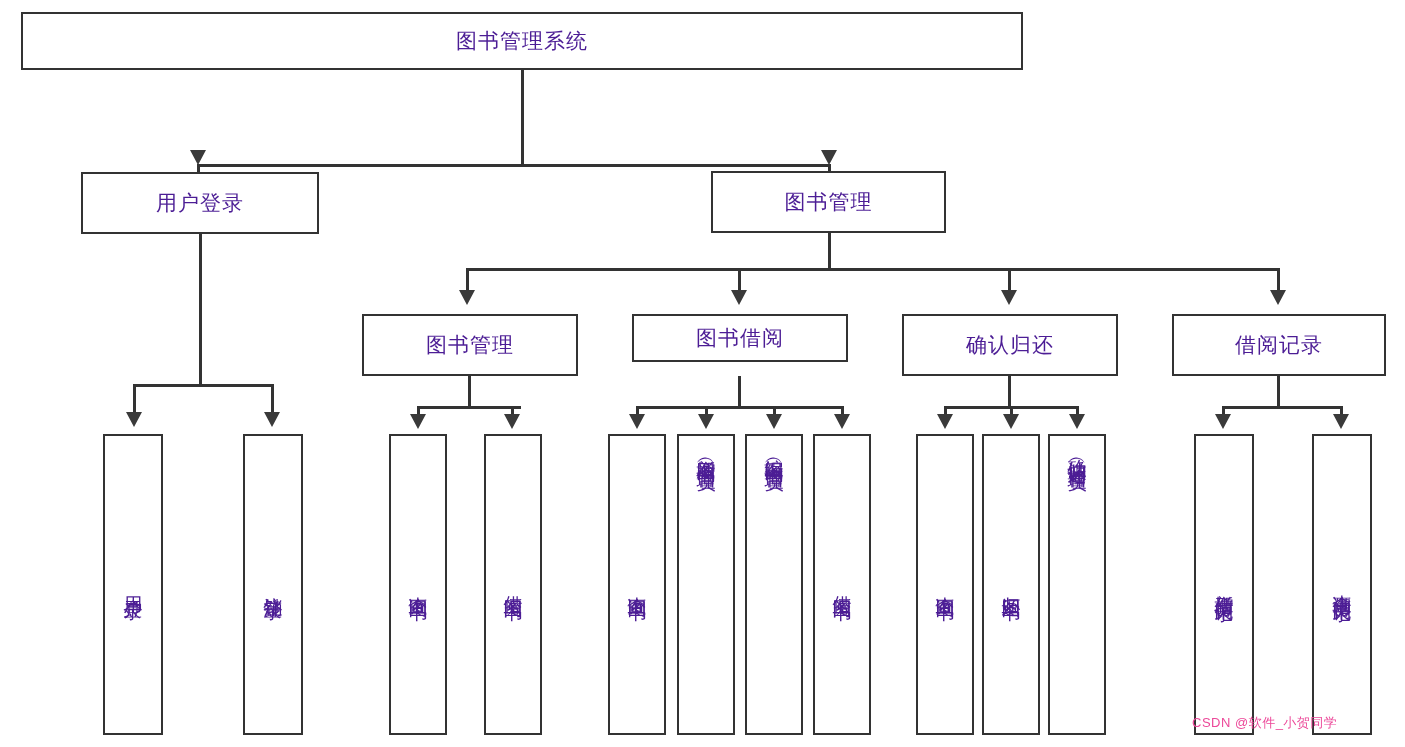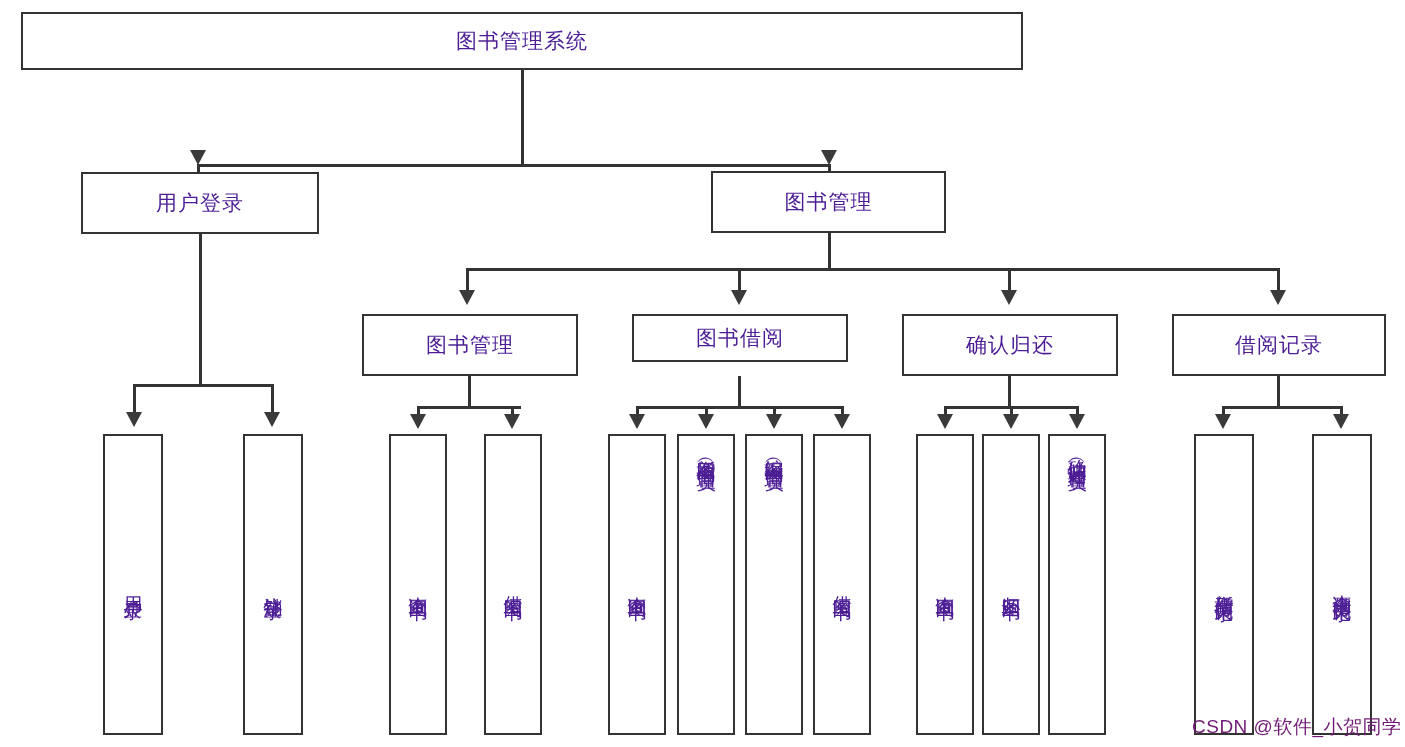--- a/index.html
+++ b/index.html
@@ -63,22 +63,22 @@
     position: absolute;
     width: 0;
     height: 0;
     border-left: 8px solid transparent;
     border-right: 8px solid transparent;
     border-top: 15px solid #3a3a3a;
   }
   
   #watermark {
     position: absolute;
-    color: #701a75;
-    font-size: 19px;
+    color: #ec4899;
+    font-size: 13px;
     letter-spacing: 0.5px;
     white-space: nowrap;
     user-select: none;
   }
 </style>
 </head>
 <body>
 
 <div id="canvas">
 

